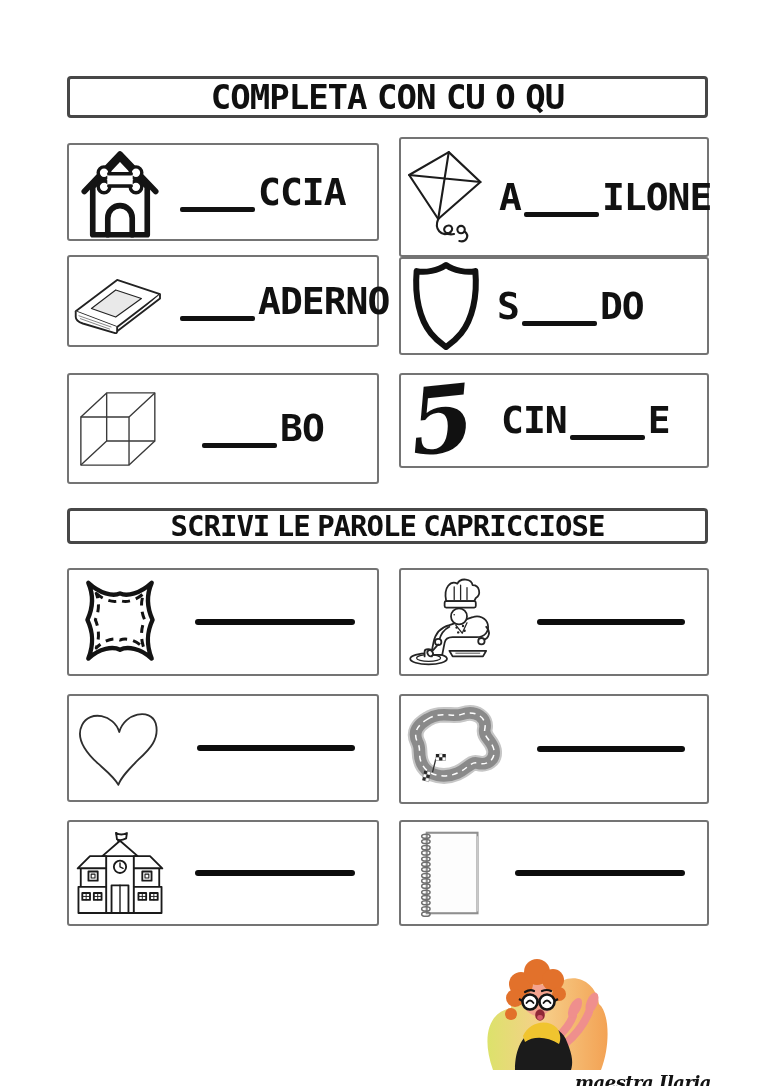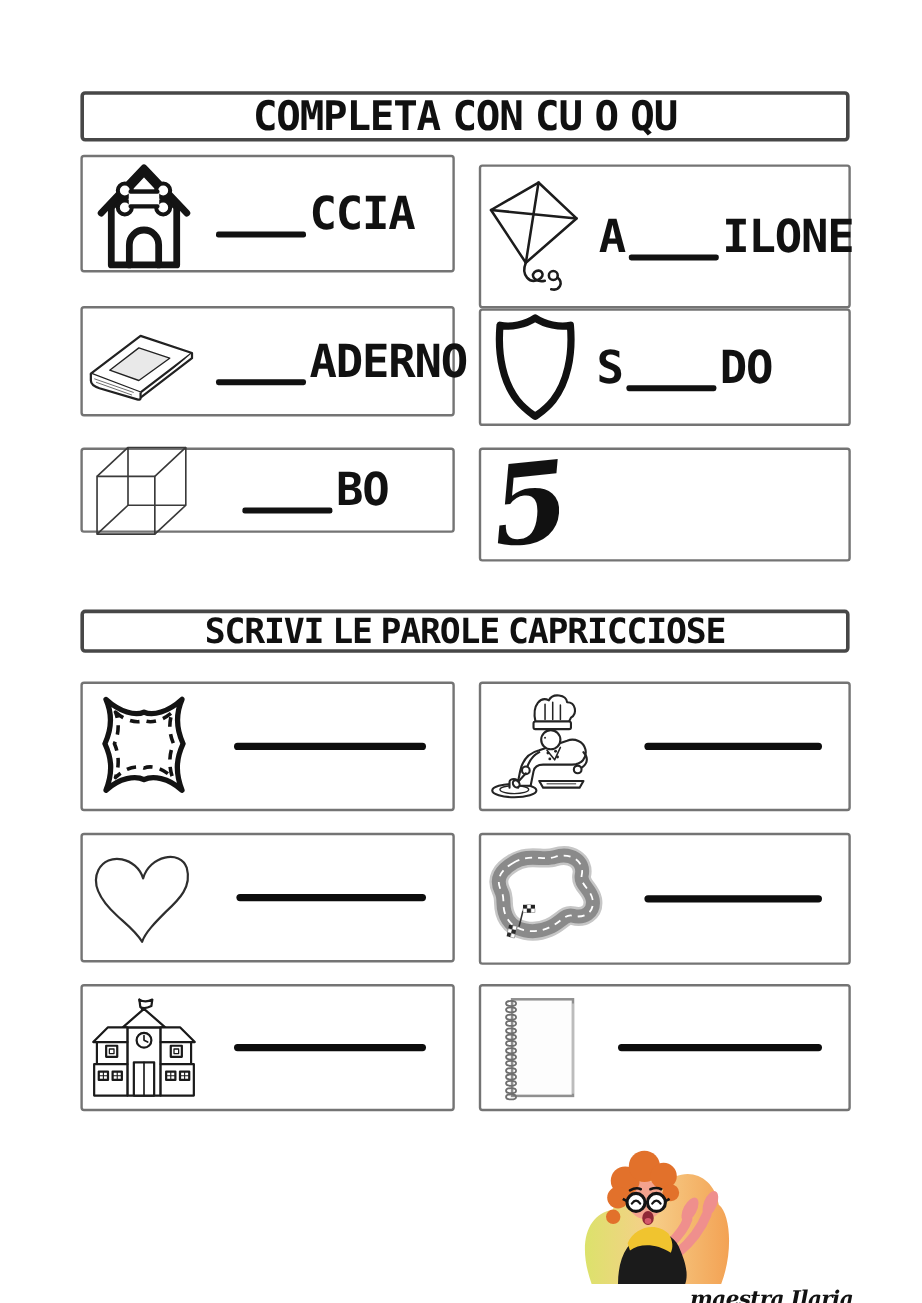--- a/index.html
+++ b/index.html
@@ -23,21 +23,21 @@
 </style>
 </head>
 <body>
 
 <div class="page">
 
   <div class="box title-box" style="left:67px;top:76px;width:641px;height:42px">
     <span class="title-text">COMPLETA CON CU O QU</span>
   </div>
 
-  <div class="box item" style="left:67px;top:129px;width:312px;height:98px">
+  <div class="box item" style="left:67px;top:143px;width:312px;height:98px">
     <span class="icon">
       <svg width="94" height="95" viewBox="0 0 100 100">
         <g fill="none" stroke="#141414" stroke-width="6" stroke-linejoin="round" stroke-linecap="round">
           <path d="M21,95 L21,44 L50,13 L79,44 L79,95 Z"></path>
           <path d="M12,49 L50,9 L88,49"></path>
           <path d="M37,95 L37,77 a13,13 0 0 1 26,0 L63,95"></path>
         </g>
         <g stroke="#141414" stroke-width="3.6" fill="#fff">
           <rect x="33" y="30" width="34" height="13"></rect>
           <circle cx="33" cy="29" r="6.2"></circle>
@@ -84,37 +84,38 @@
           <path d="M8,62 L8,70 C8,74 12,77 18,79 L62,92 C65,93 66,92 66,90 L66,84"></path>
           <path d="M126,38 L126,44 L66,90"></path>
           <path d="M30,58 L64,32 L100,44 L64,70 Z" fill="#e9e9e9" stroke-width="1.6"></path>
         </g>
         <path d="M12,68 L58,84 M14,72 L56,87" stroke="#555" stroke-width="1" fill="none"></path>
       </svg>
     </span>
     <span class="word"><span></span><span class="blank"></span><span>ADERNO</span></span>
   </div>
 
-  <div class="box item" style="left:67px;top:373px;width:312px;height:71px">
+  <div class="box item" style="left:67px;top:373px;width:312px;height:111px">
     <span class="icon">
       <svg width="100" height="86" viewBox="0 0 115 100">
         <g fill="none" stroke="#3a3a3a" stroke-width="1.6" stroke-linejoin="round">
           <rect x="12" y="36" width="56" height="56"></rect>
           <rect x="42" y="8" width="56" height="56"></rect>
           <path d="M12,36 L42,8 M68,36 L98,8 M12,92 L42,64 M68,92 L98,64"></path>
         </g>
       </svg>
     </span>
     <span class="word" style="margin-left:28px"><span></span><span class="blank"></span><span>BO</span></span>
   </div>
 
   <div class="box item" style="left:399px;top:373px;width:310px;height:95px">
     <span class="icon" style="flex-basis:78px">
       <span class="five">5</span>
     </span>
+    <span class="word" style="margin-left:22px"><span>CIN</span><span class="blank"></span><span>E</span></span>
   </div>
 
   <div class="box title-box" style="left:67px;top:508px;width:641px;height:36px">
     <span class="title-text small">SCRIVI LE PAROLE CAPRICCIOSE</span>
   </div>
 
   <div class="box item" style="left:67px;top:568px;width:312px;height:108px">
     <span class="icon">
       <svg width="88" height="96" viewBox="0 0 100 105">
         <path d="M14,8 C27,20 42,24 50,20 C58,24 73,20 86,8 C79,24 81,37 87,50 C81,63 79,76 86,94 C73,82 58,80 50,84 C42,80 27,82 14,94 C21,76 19,63 13,50 C19,37 21,24 14,8 Z" fill="#fff" stroke="#131313" stroke-width="5" stroke-linejoin="round"></path>

